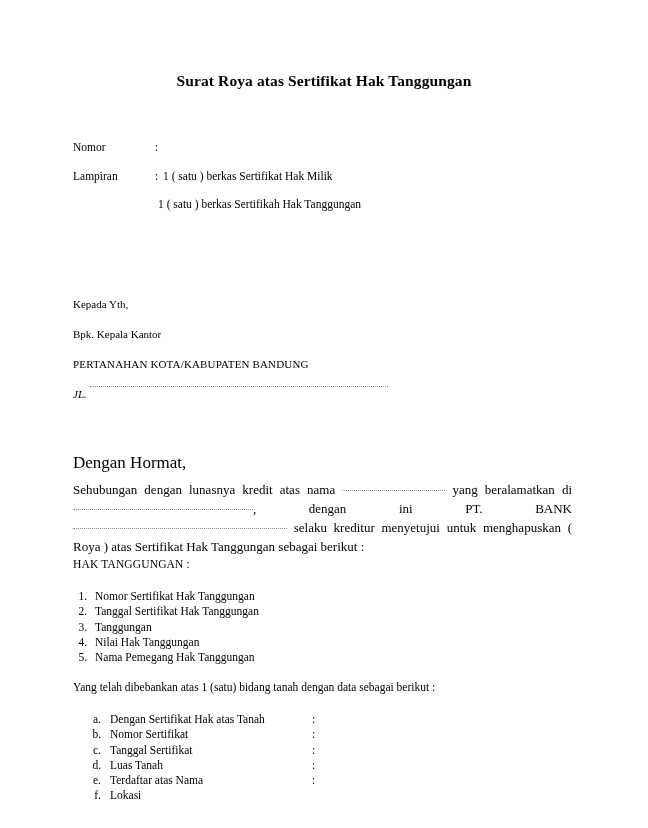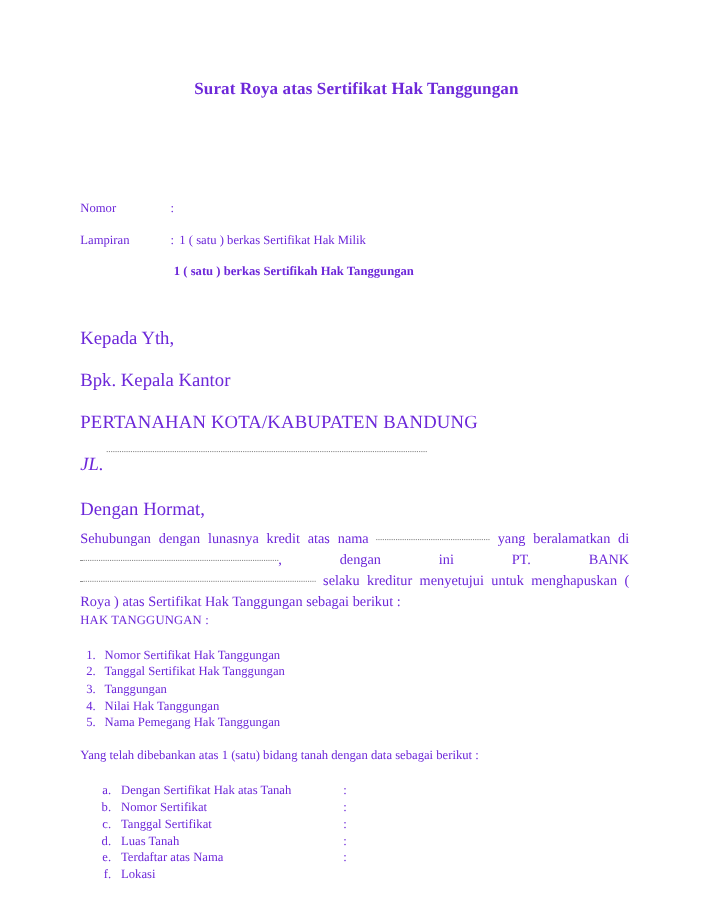--- a/index.html
+++ b/index.html
@@ -6,21 +6,21 @@
     margin: 0;
     padding: 0;
     background: #ffffff;
   }
   .page {
     position: relative;
     width: 574px;
     height: 828px;
     background: #ffffff;
     font-family: "Liberation Serif", "DejaVu Serif", serif;
-    color: #6d28d9;
+    color: #000000;
     overflow: hidden;
     box-sizing: border-box;
   }
 
   
   .doc-title {
     position: absolute;
     left: 76px;
     top: 72px;
     width: 496px;
@@ -30,51 +30,49 @@
     letter-spacing: 0.1px;
   }
 
   
   .meta-block {
     position: absolute;
     left: 73px;
     top: 140px;
     width: 500px;
     font-size: 11.5px;
-    margin-top: 43px;
   }
   .meta-row {
     display: flex;
     margin-bottom: 13px;
     line-height: 1.35;
   }
   .meta-label {
     width: 82px;
     flex: 0 0 82px;
   }
   .meta-sep {
     width: 8px;
     flex: 0 0 8px;
   }
   .meta-value {
     flex: 1 1 auto;
   }
   .meta-cont {
     padding-left: 85px;
     line-height: 1.35;
-    font-weight: bold;
   }
 
   
   .addr-block {
     position: absolute;
     left: 73px;
     top: 297px;
     width: 510px;
-    font-size: 17px;
+    font-size: 11px;
   }
   .addr-line {
     margin-bottom: 15px;
     line-height: 1.35;
   }
   .addr-line.last {
     margin-bottom: 0;
   }
   .addr-caps {
     letter-spacing: 0.15px;

